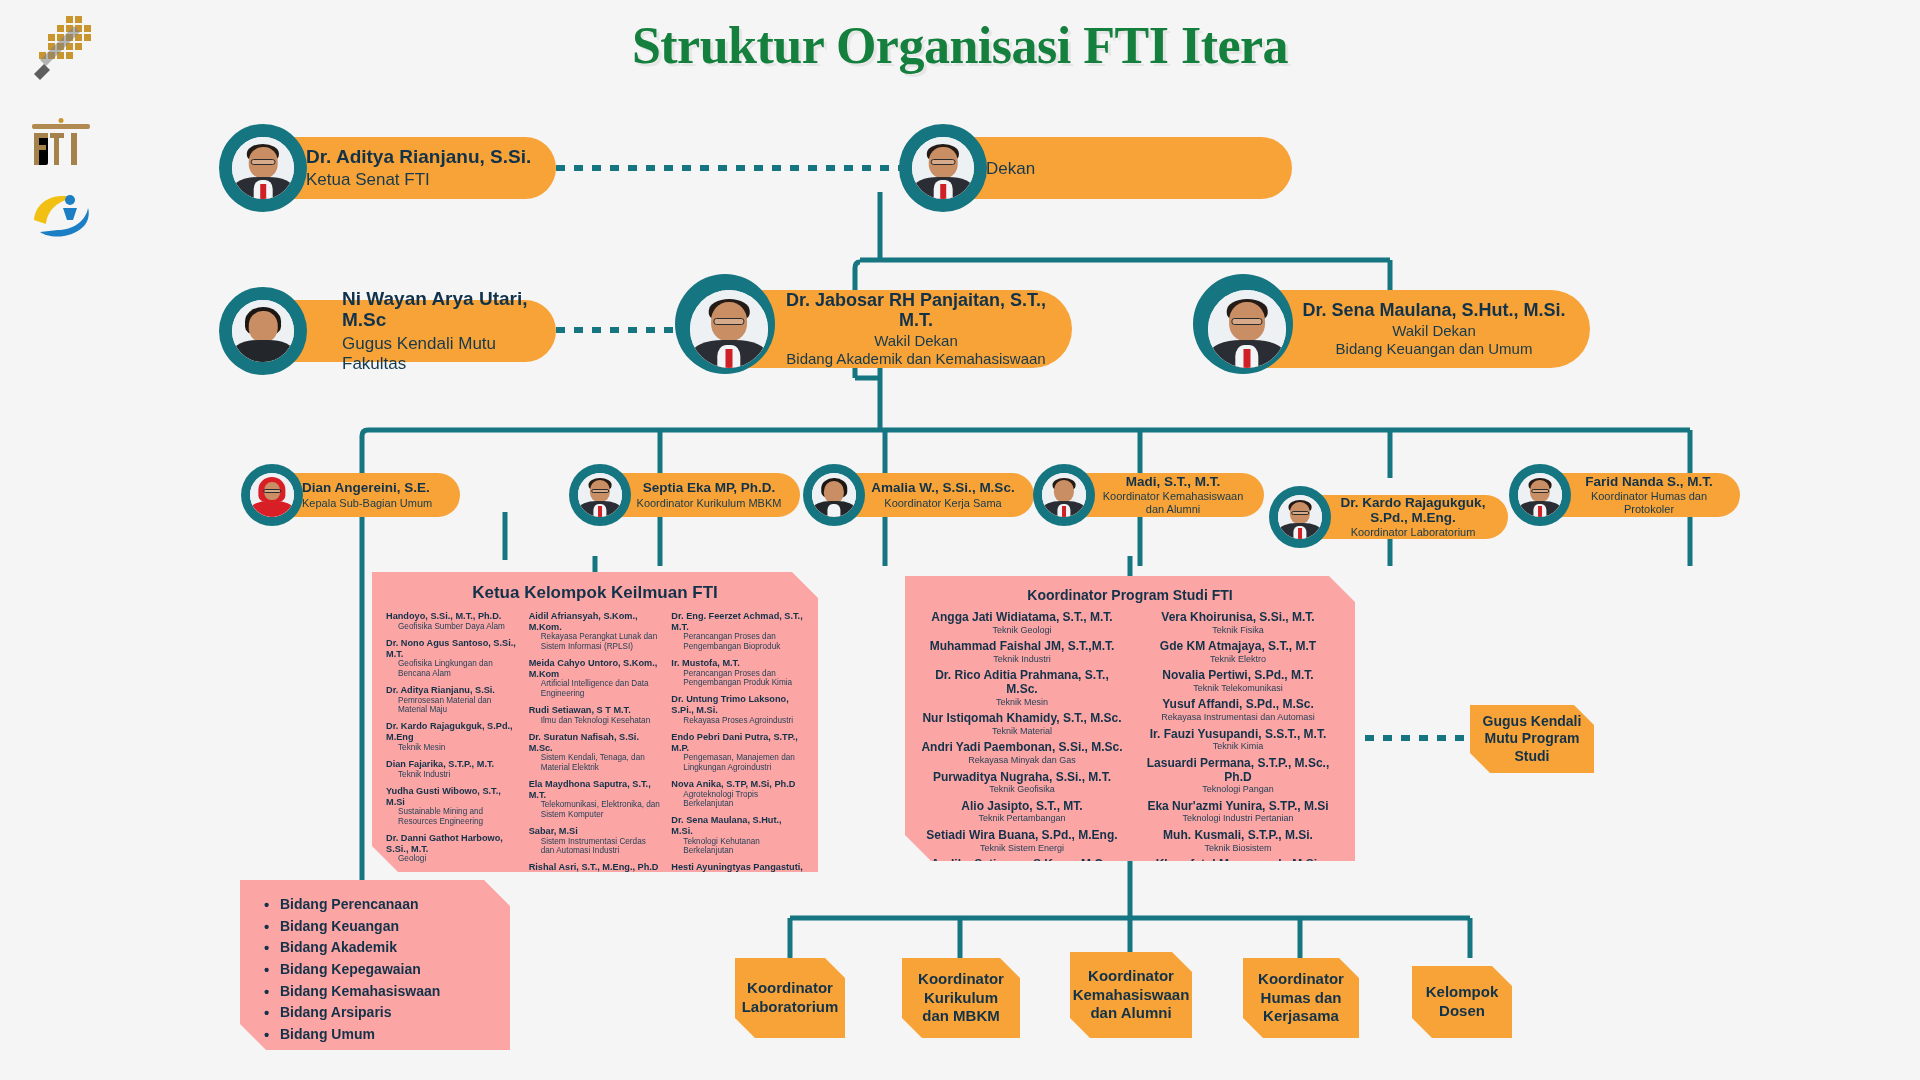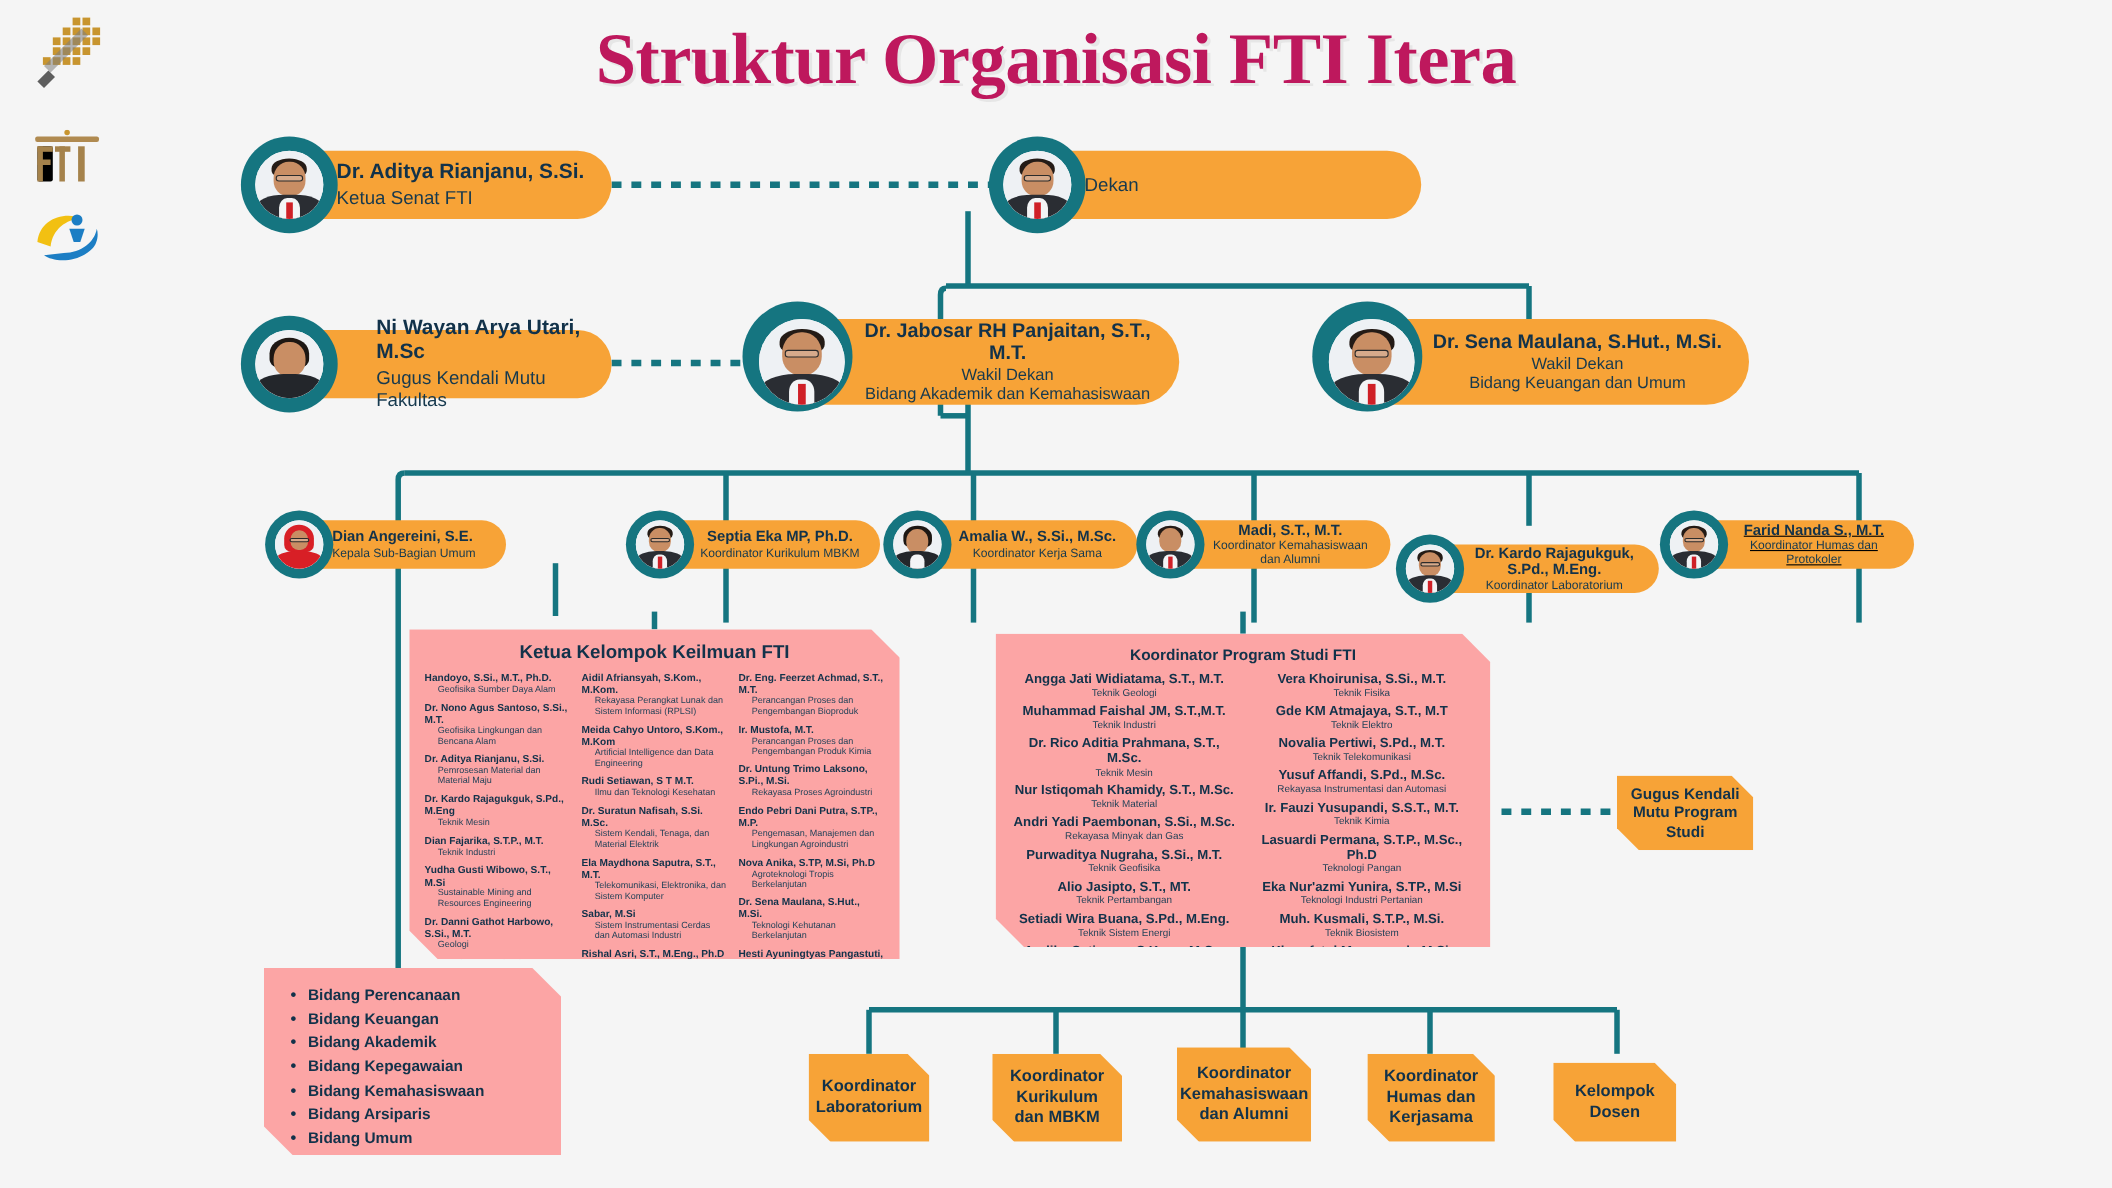--- a/index.html
+++ b/index.html
@@ -17,23 +17,23 @@
   #logo-fti { top: 118px; left: 30px; }
   #logo-tut { top: 186px; left: 30px; }
 
   
   #page-title {
     position: absolute;
     left: 0; right: 0; top: 16px;
     text-align: center;
     font-family: "Liberation Serif", serif;
     font-weight: bold;
-    font-size: 66px;
+    font-size: 52px;
     letter-spacing: -0.5px;
-    color: #be185d;
+    color: #15803d;
     text-shadow: 3px 3px 0 rgba(0,0,0,0.06);
   }
 
   
   #wires { position: absolute; inset: 0; width: 1920px; height: 1080px; }
 
   
   .pill {
     position: absolute;
     display: flex;
@@ -466,21 +466,21 @@
           <div class="tie"></div>
         </div>
       </div>
     <div class="txt" style="text-align:center;width:100%">
       <div class="nm">Dr. Kardo Rajagukguk, S.Pd., M.Eng.</div>
 
       <div class="rl">Koordinator Laboratorium</div>
     </div>
   </div>
 
-  <div class="pill sm lft" style="left:1518px; top:473px; width:222px;text-decoration:underline;">
+  <div class="pill sm lft" style="left:1518px; top:473px; width:222px;">
     <div class="ring" style="left:-9px; top:-9px; width:62px; height:62px;"></div>
     <div class="ava">
         <div class="face">
           <div class="hair"></div>
           <div class="head"></div>
           <div class="glasses"></div>
           <div class="body"></div>
           <div class="shirt"></div>
           <div class="tie"></div>
         </div>
@@ -706,15 +706,15 @@
         <li>Bidang Umum</li>
         <li>Bidang Sarpras dan TIK</li>
         <li>Bidang Humas dan Kerja Sama</li>
       </ul>
   </div>
 
   <div class="tag" style="left:735px; top:958px; width:110px; height:80px;">Koordinator Laboratorium</div>
   <div class="tag" style="left:902px; top:958px; width:118px; height:80px;">Koordinator Kurikulum dan MBKM</div>
   <div class="tag" style="left:1070px; top:952px; width:122px; height:86px;">Koordinator Kemahasiswaan dan Alumni</div>
   <div class="tag" style="left:1243px; top:958px; width:116px; height:80px;">Koordinator Humas dan Kerjasama</div>
-  <div class="tag" style="left:1412px; top:966px; width:112px; height:72px;">Kelompok Dosen</div>
+  <div class="tag" style="left:1412px; top:966px; width:100px; height:72px;">Kelompok Dosen</div>
 
 </div>
 
 </body></html>

